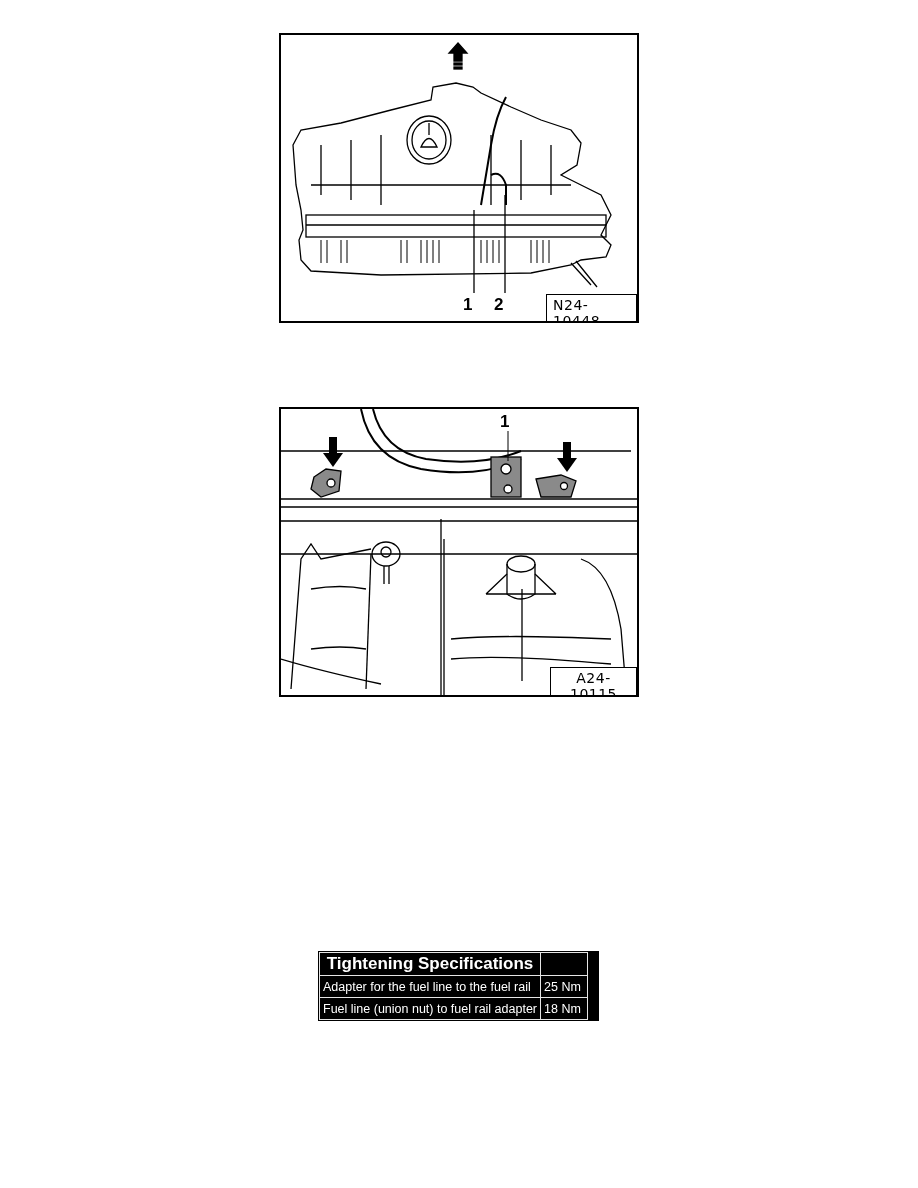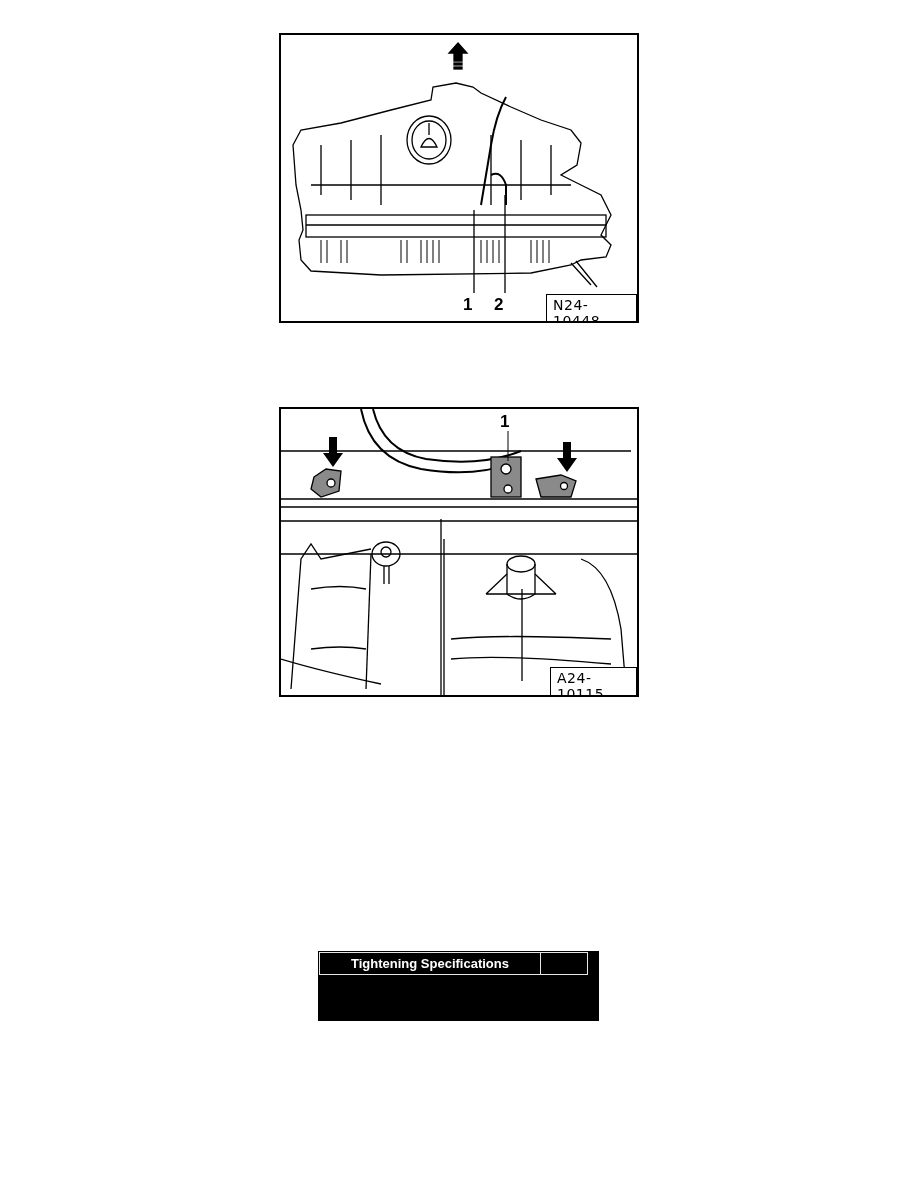--- a/index.html
+++ b/index.html
@@ -6,21 +6,21 @@
   body { width:918px; height:1188px; position:relative; font-family:"Liberation Sans", sans-serif; overflow:hidden; }
   .figure { position:absolute; border:2px solid #000; background:#fff; box-sizing:border-box; overflow:hidden; }
   .fig1 { left:279px; top:33px; width:360px; height:290px; }
   .fig2 { left:279px; top:407px; width:360px; height:290px; }
   .figure svg { position:absolute; left:0; top:0; }
   .fig-id { position:absolute; border:1.5px solid #000; background:#fff; font-size:14px; letter-spacing:0.5px; padding:2px 6px; color:#000; font-family:"DejaVu Sans", sans-serif; }
   .callout { position:absolute; font-weight:bold; font-size:17px; color:#000; font-family:"Liberation Sans", sans-serif; }
   .spec-wrap { position:absolute; left:318px; top:951px; width:281px; height:70px; background:#000; }
   table.spec { position:absolute; left:1px; top:1px; border-collapse:collapse; background:#000; }
   table.spec td, table.spec th { border:1px solid #e6e6e6; color:#fff; font-size:12.5px; padding:1px 3px; height:19px; white-space:nowrap; }
-  table.spec th { font-weight:bold; text-align:center; font-size:13px; }
+  table.spec th { font-weight:bold; text-align:center; font-size:17px; }
   table.spec td.v { width:38px; }
 </style>
 </head>
 <body>
 
 <div class="figure fig1">
   <svg width="356" height="286" viewBox="0 0 356 286">
     <g fill="none" stroke="#000" stroke-width="1.3">
 
       <polygon points="177,8 186,18 181,18 181,26 173,26 173,18 168,18" fill="#000"></polygon>
@@ -121,25 +121,33 @@
 
     <g fill="#000">
       <rect x="48" y="28" width="8" height="18"></rect>
         <polygon points="42,44 62,44 52,58"></polygon>
       <rect x="282" y="33" width="8" height="18"></rect>
         <polygon points="276,49 296,49 286,63"></polygon>
     </g>
     <line x1="227" y1="22" x2="227" y2="52" stroke="#000" stroke-width="1"></line>
   </svg>
   <span class="callout" style="left:219px;top:3px;">1</span>
-  <span class="fig-id" style="left:269px;top:258px;">A24-10115</span>
+  <span class="fig-id" style="left:269px;top:258px;text-align:center;">A24-10115</span>
 </div>
 
 <div class="spec-wrap">
   <table class="spec">
     <tbody>
         <tr>
       <th style="width:214px;">Tightening Specifications</th>
       <th style="width:40px;"></th>
     </tr>
+    <tr>
+      <td>Adapter for the fuel line to the fuel rail</td>
+      <td class="v">25 Nm</td>
+    </tr>
+    <tr>
+      <td>Fuel line (union nut) to fuel rail adapter</td>
+      <td class="v">18 Nm</td>
+    </tr>
   </tbody>
     </table>
 </div>
 
 </body></html>

